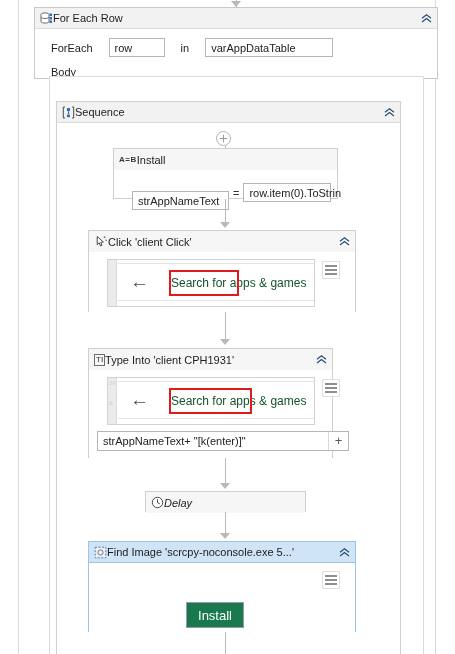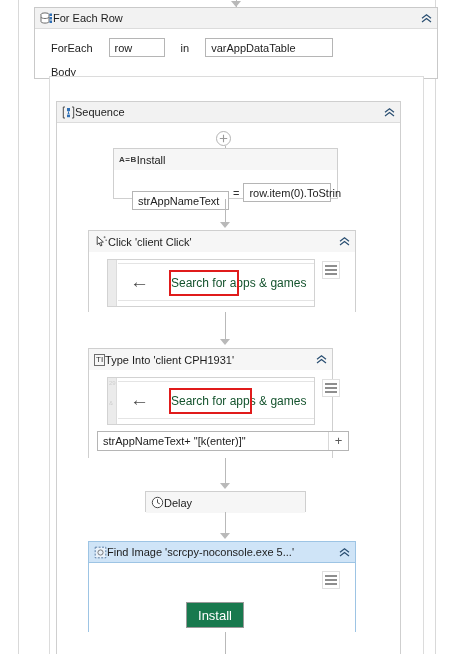--- a/index.html
+++ b/index.html
@@ -108,21 +108,21 @@
   #typeinto { left: 88px; top: 348px; width: 245px; height: 110px; }
   .ti-expr { position: absolute; left: 8px; bottom: 7px; width: 252px; height: 20px;
              border: 1px solid #b5b5b5; background: #fff; display: flex; align-items: center; }
   .ti-expr span.val { flex: 1; padding: 0 5px; font-size: 11px; color: #222; white-space: nowrap; }
   .ti-expr span.plus { width: 20px; text-align: center; font-size: 13px; color: #5a5a5a;
                        border-left: 1px solid #d8d8d8; line-height: 18px; }
   .ti-ico { font-size: 8px; border: 1px solid #6d6d6d; padding: 0 1px; line-height: 10px; color: #2a2a2a; }
 
   
   #delay { left: 145px; top: 491px; width: 161px; height: 21px; border: 1px solid #cfcfcf; }
-  #delay .card-hdr { border-bottom: none; }
+  #delay .card-hdr { border-bottom: none; font-style: italic; }
 
   
   #findimg { left: 88px; top: 541px; width: 268px; height: 91px; border: 1px solid #9dc4e4; }
   #install {
     position: absolute; left: 97px; top: 39px; width: 58px; height: 26px;
     background: #18794e; border: 1px solid #9a9a9a;
     display: flex; align-items: center; justify-content: center;
     color: #ffffff; font-size: 13px; text-align: right;
   }
 </style>

